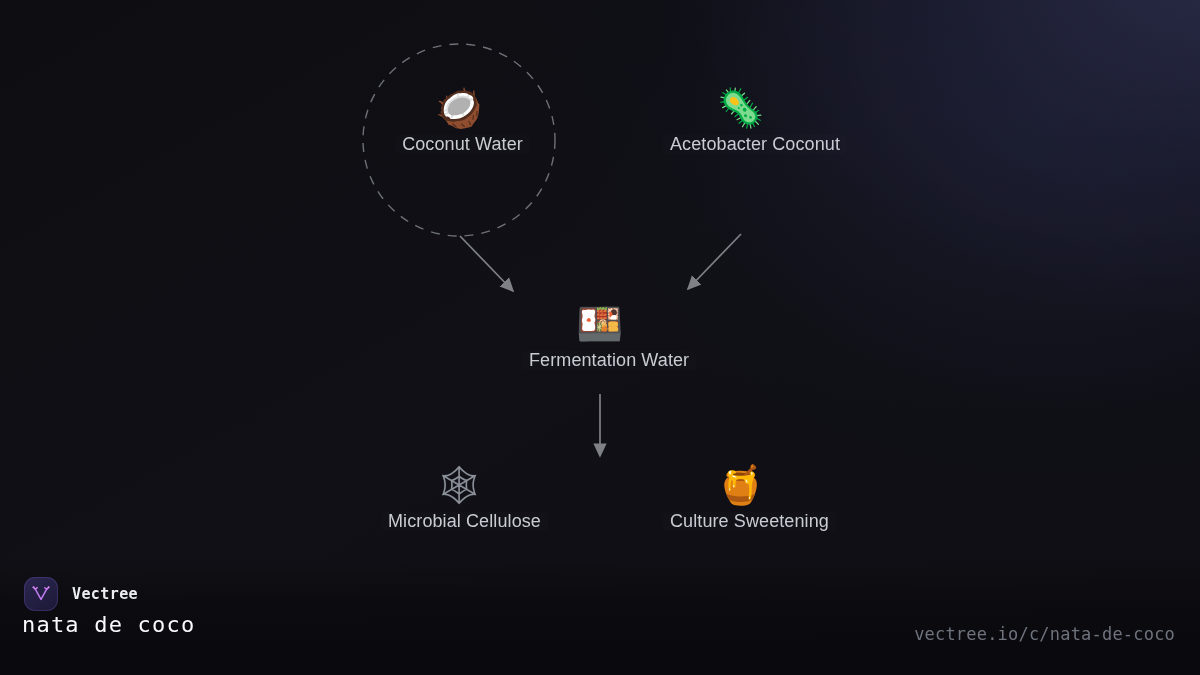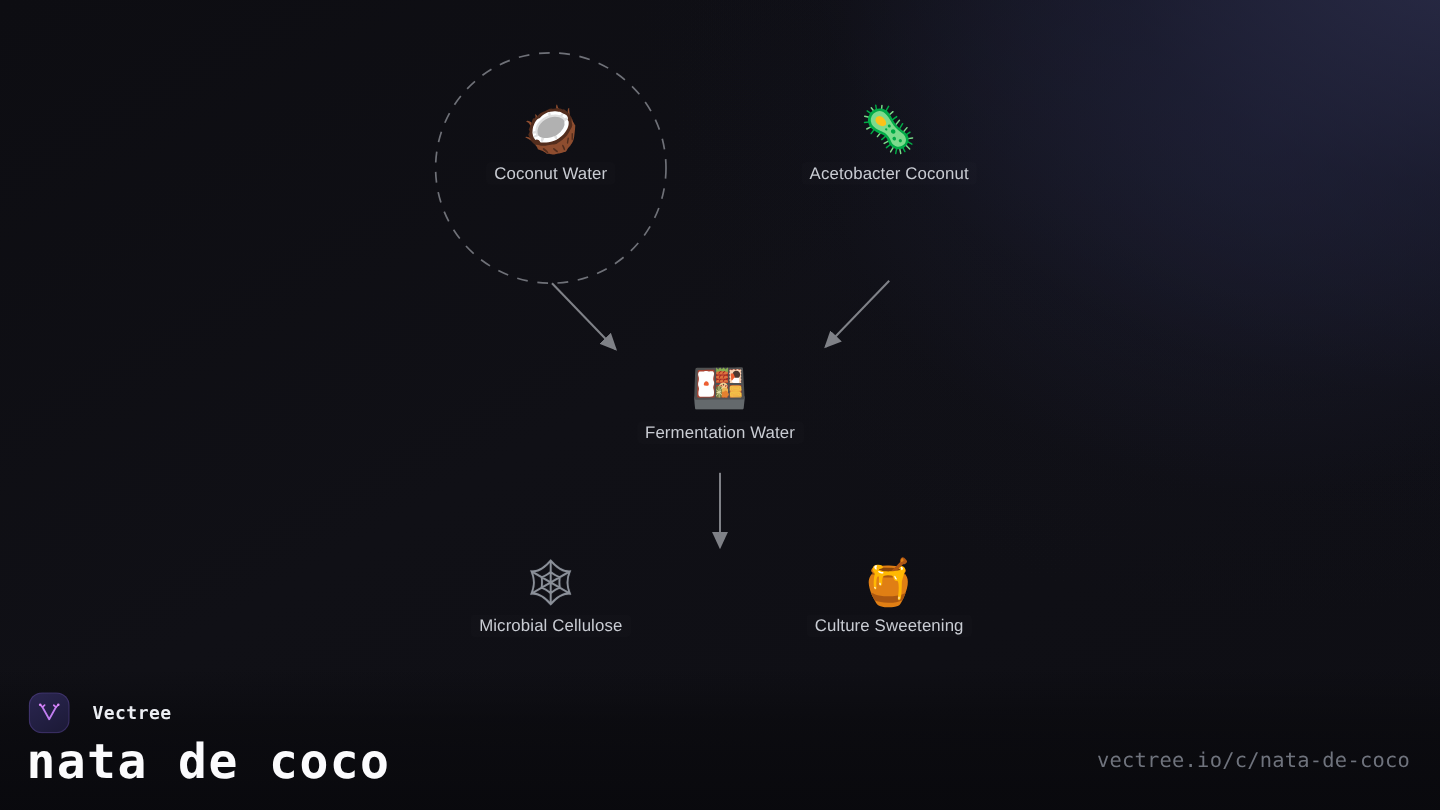--- a/index.html
+++ b/index.html
@@ -36,48 +36,49 @@
   .node-emoji {
     font-family: "DejaVu Sans", sans-serif;
     font-size: 38px;
     line-height: 46px;
     height: 46px;
     display: block;
   }
   .node-label {
     display: inline-block;
     margin-top: 4px;
-    font-size: 14px;
+    font-size: 18px;
     line-height: 17px;
     color: #c9ccd3;
     letter-spacing: 0.1px;
     padding: 1px 7px;
     border-radius: 4px;
     background: rgba(255,255,255,0.012);
     white-space: nowrap;
+    margin-left: 7px;
   }
   .node-emoji.mono-glyph {
     color: #8b9099;
     text-shadow: 0 0 1px rgba(160,168,180,0.35);
   }
   #footer {
     position: absolute;
     left: 0;
     bottom: 0;
     width: 1200px;
     height: 118px;
     background: linear-gradient(180deg, rgba(10,10,14,0.0) 0%, rgba(10,10,14,0.72) 38%, rgba(9,9,13,0.95) 100%);
   }
   #brand-row {
     position: absolute;
     left: 24px;
     top: 577px;
     display: flex;
     align-items: center;
-    gap: 19px;
+    gap: 14px;
   }
   #brand-logo {
     width: 34px;
     height: 34px;
     border-radius: 11px;
     background: linear-gradient(150deg, #2b2650 0%, #221f42 55%, #1b1935 100%);
     box-shadow: inset 0 0 0 1px rgba(150,110,230,0.22);
     display: flex;
     align-items: center;
     justify-content: center;
@@ -87,22 +88,22 @@
     font-size: 15px;
     font-weight: bold;
     color: #eceef3;
     letter-spacing: 0.4px;
   }
   #page-title {
     position: absolute;
     left: 22px;
     top: 612px;
     font-family: "DejaVu Sans Mono", monospace;
-    font-size: 40px;
-    font-weight: bold;
+    font-size: 22px;
+    font-weight: normal;
     color: #fbfbfd;
     letter-spacing: 1.2px;
     white-space: nowrap;
   }
   #footer-url {
     position: absolute;
     right: 25px;
     top: 624px;
     font-family: "DejaVu Sans Mono", monospace;
     font-size: 17px;

